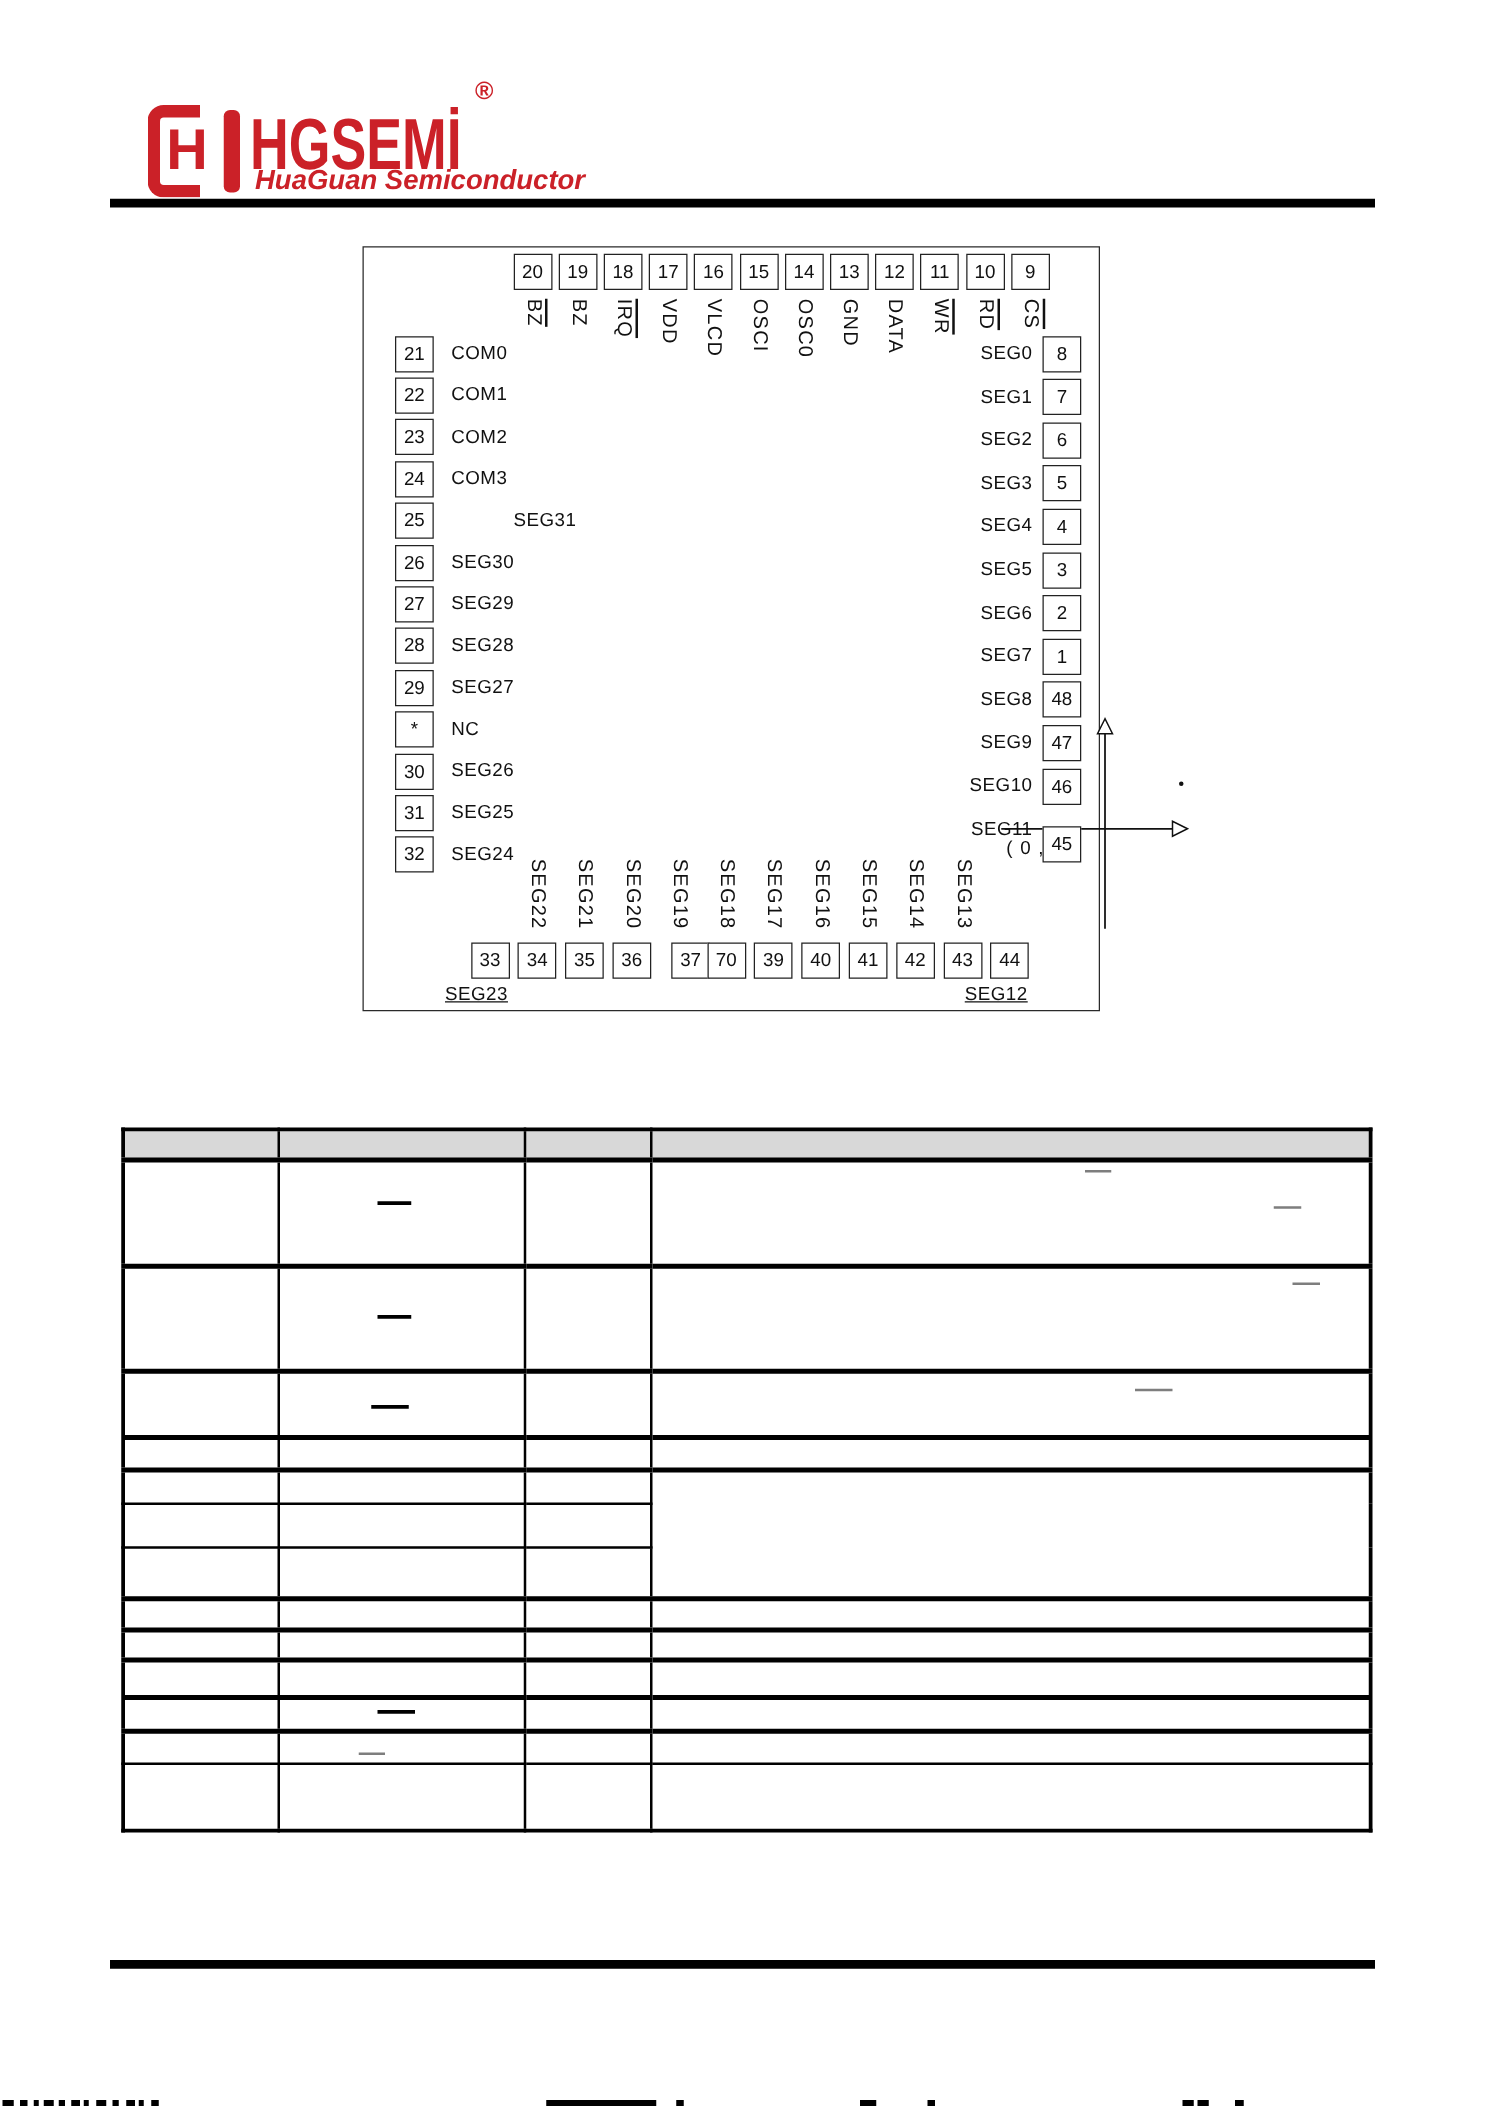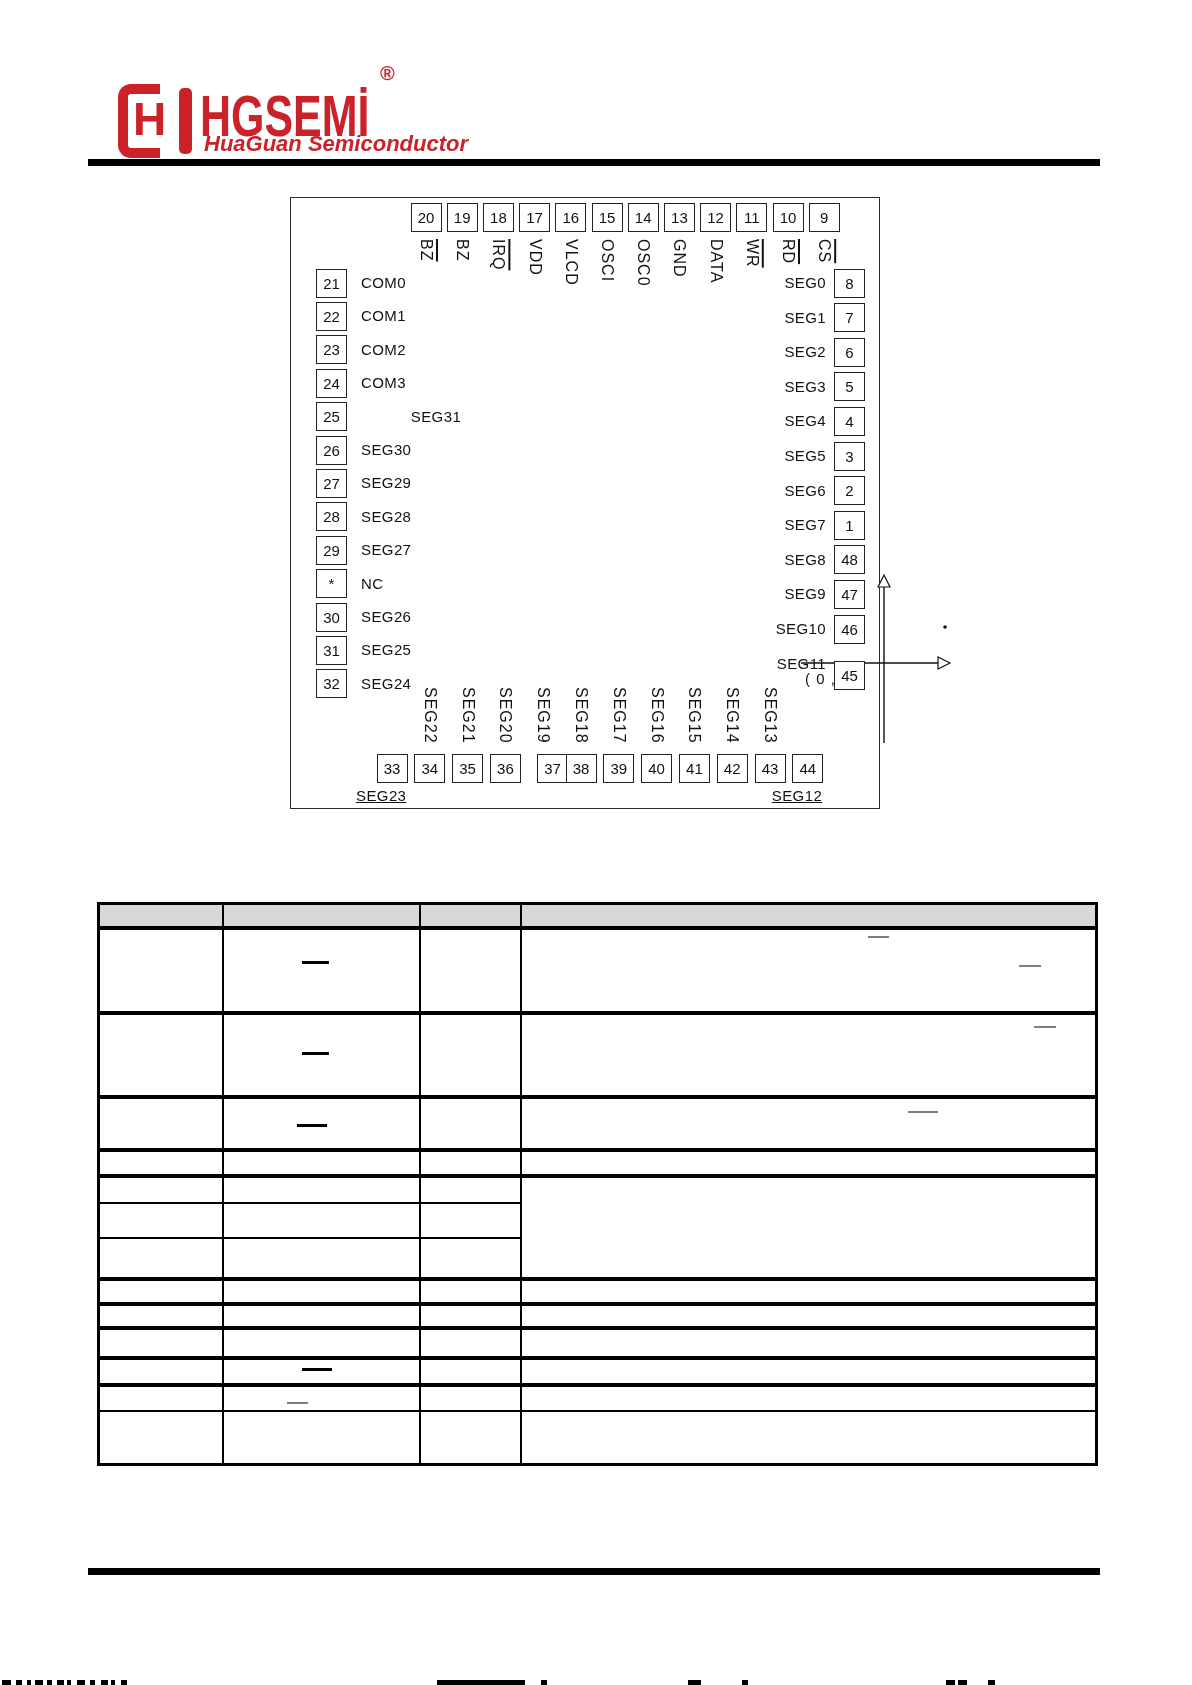--- a/index.html
+++ b/index.html
@@ -149,21 +149,21 @@
       <div class="pinbox" style="left: 85.5px; top: 556px;">33</div>
       <div class="hlabel blabel" style="left: 65px; top: 589px; width: 72px;">SEG23</div>
       <div class="pinbox" style="left: 123.3px; top: 556px;">34</div>
       <div class="vlabel" style="left: 128.8px; top: 489px;">SEG22</div>
       <div class="pinbox" style="left: 161.1px; top: 556px;">35</div>
       <div class="vlabel" style="left: 166.6px; top: 489px;">SEG21</div>
       <div class="pinbox" style="left: 198.9px; top: 556px;">36</div>
       <div class="vlabel" style="left: 204.4px; top: 489px;">SEG20</div>
       <div class="pinbox" style="left: 246px; top: 556px;">37</div>
       <div class="vlabel" style="left: 242.2px; top: 489px;">SEG19</div>
-      <div class="pinbox" style="left: 274.5px; top: 556px;">38</div>
+      <div class="pinbox" style="left: 274.5px; top: 556px;">70</div>
       <div class="vlabel" style="left: 280px; top: 489px;">SEG18</div>
       <div class="pinbox" style="left: 312.3px; top: 556px;">39</div>
       <div class="vlabel" style="left: 317.8px; top: 489px;">SEG17</div>
       <div class="pinbox" style="left: 350.1px; top: 556px;">40</div>
       <div class="vlabel" style="left: 355.6px; top: 489px;">SEG16</div>
       <div class="pinbox" style="left: 387.9px; top: 556px;">41</div>
       <div class="vlabel" style="left: 393.4px; top: 489px;">SEG15</div>
       <div class="pinbox" style="left: 425.7px; top: 556px;">42</div>
       <div class="vlabel" style="left: 431.2px; top: 489px;">SEG14</div>
       <div class="pinbox" style="left: 463.5px; top: 556px;">43</div>

